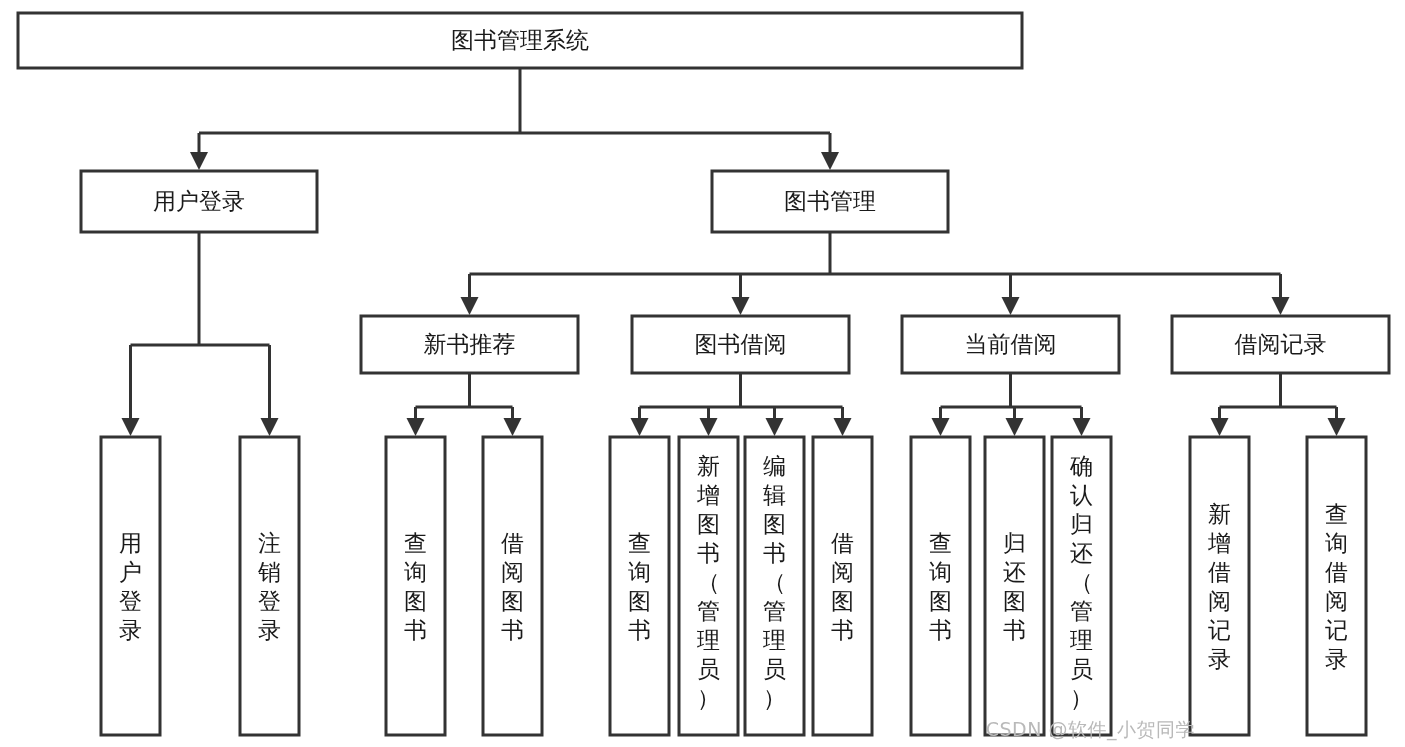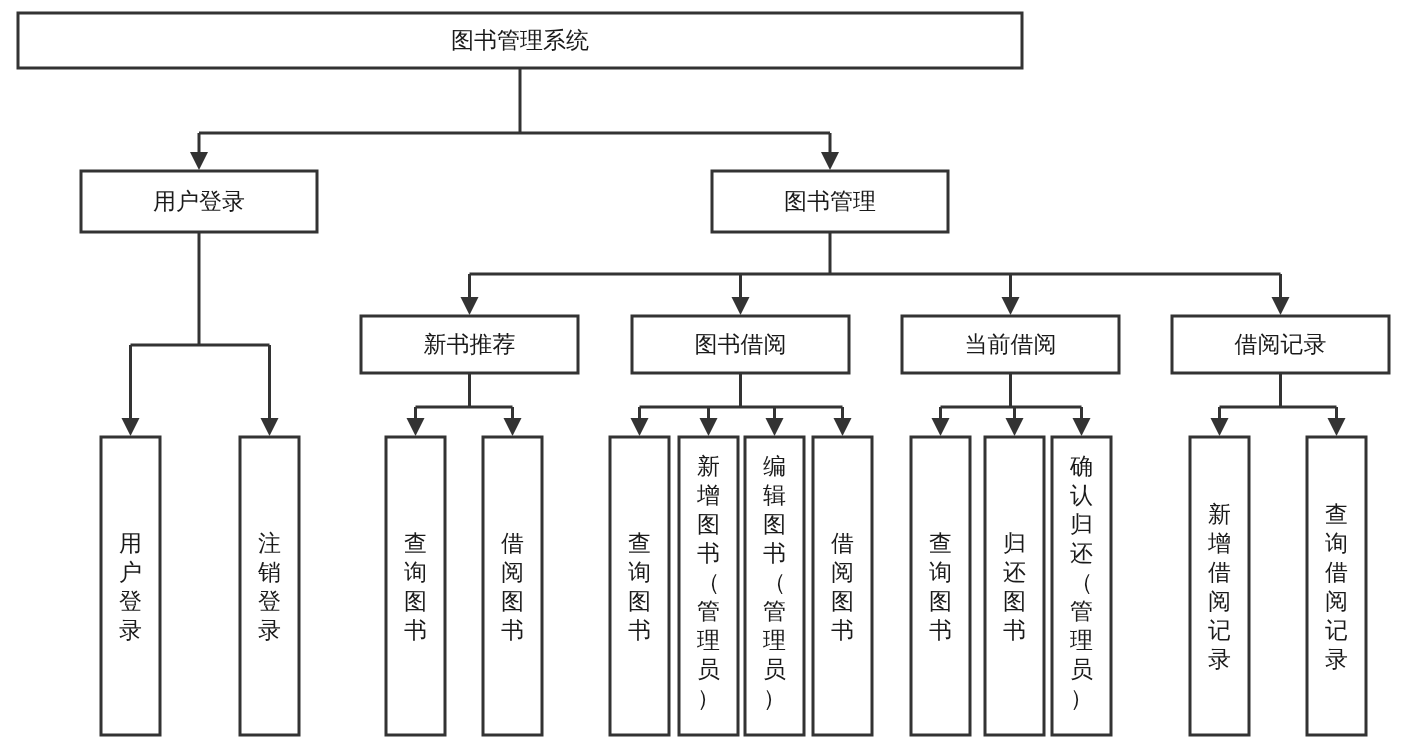--- a/index.html
+++ b/index.html
@@ -220,13 +220,14 @@
         <g>
           <rect class="node-box leaf" x="1190" y="437" width="59" height="298"></rect>
           <text class="node-label-v" x="1219.5" y="521.62"><tspan x="1219.5" dy="0">新</tspan><tspan x="1219.5" dy="29">增</tspan><tspan x="1219.5" dy="29">借</tspan><tspan x="1219.5" dy="29">阅</tspan><tspan x="1219.5" dy="29">记</tspan><tspan x="1219.5" dy="29">录</tspan></text>
         </g>
         <g>
           <rect class="node-box leaf" x="1307" y="437" width="59" height="298"></rect>
           <text class="node-label-v" x="1336.5" y="521.62"><tspan x="1336.5" dy="0">查</tspan><tspan x="1336.5" dy="29">询</tspan><tspan x="1336.5" dy="29">借</tspan><tspan x="1336.5" dy="29">阅</tspan><tspan x="1336.5" dy="29">记</tspan><tspan x="1336.5" dy="29">录</tspan></text>
         </g>
       </g>
   </svg>
+  <div class="watermark-text">CSDN @软件_小贺同学</div>
 </div>
 
 </body></html>

